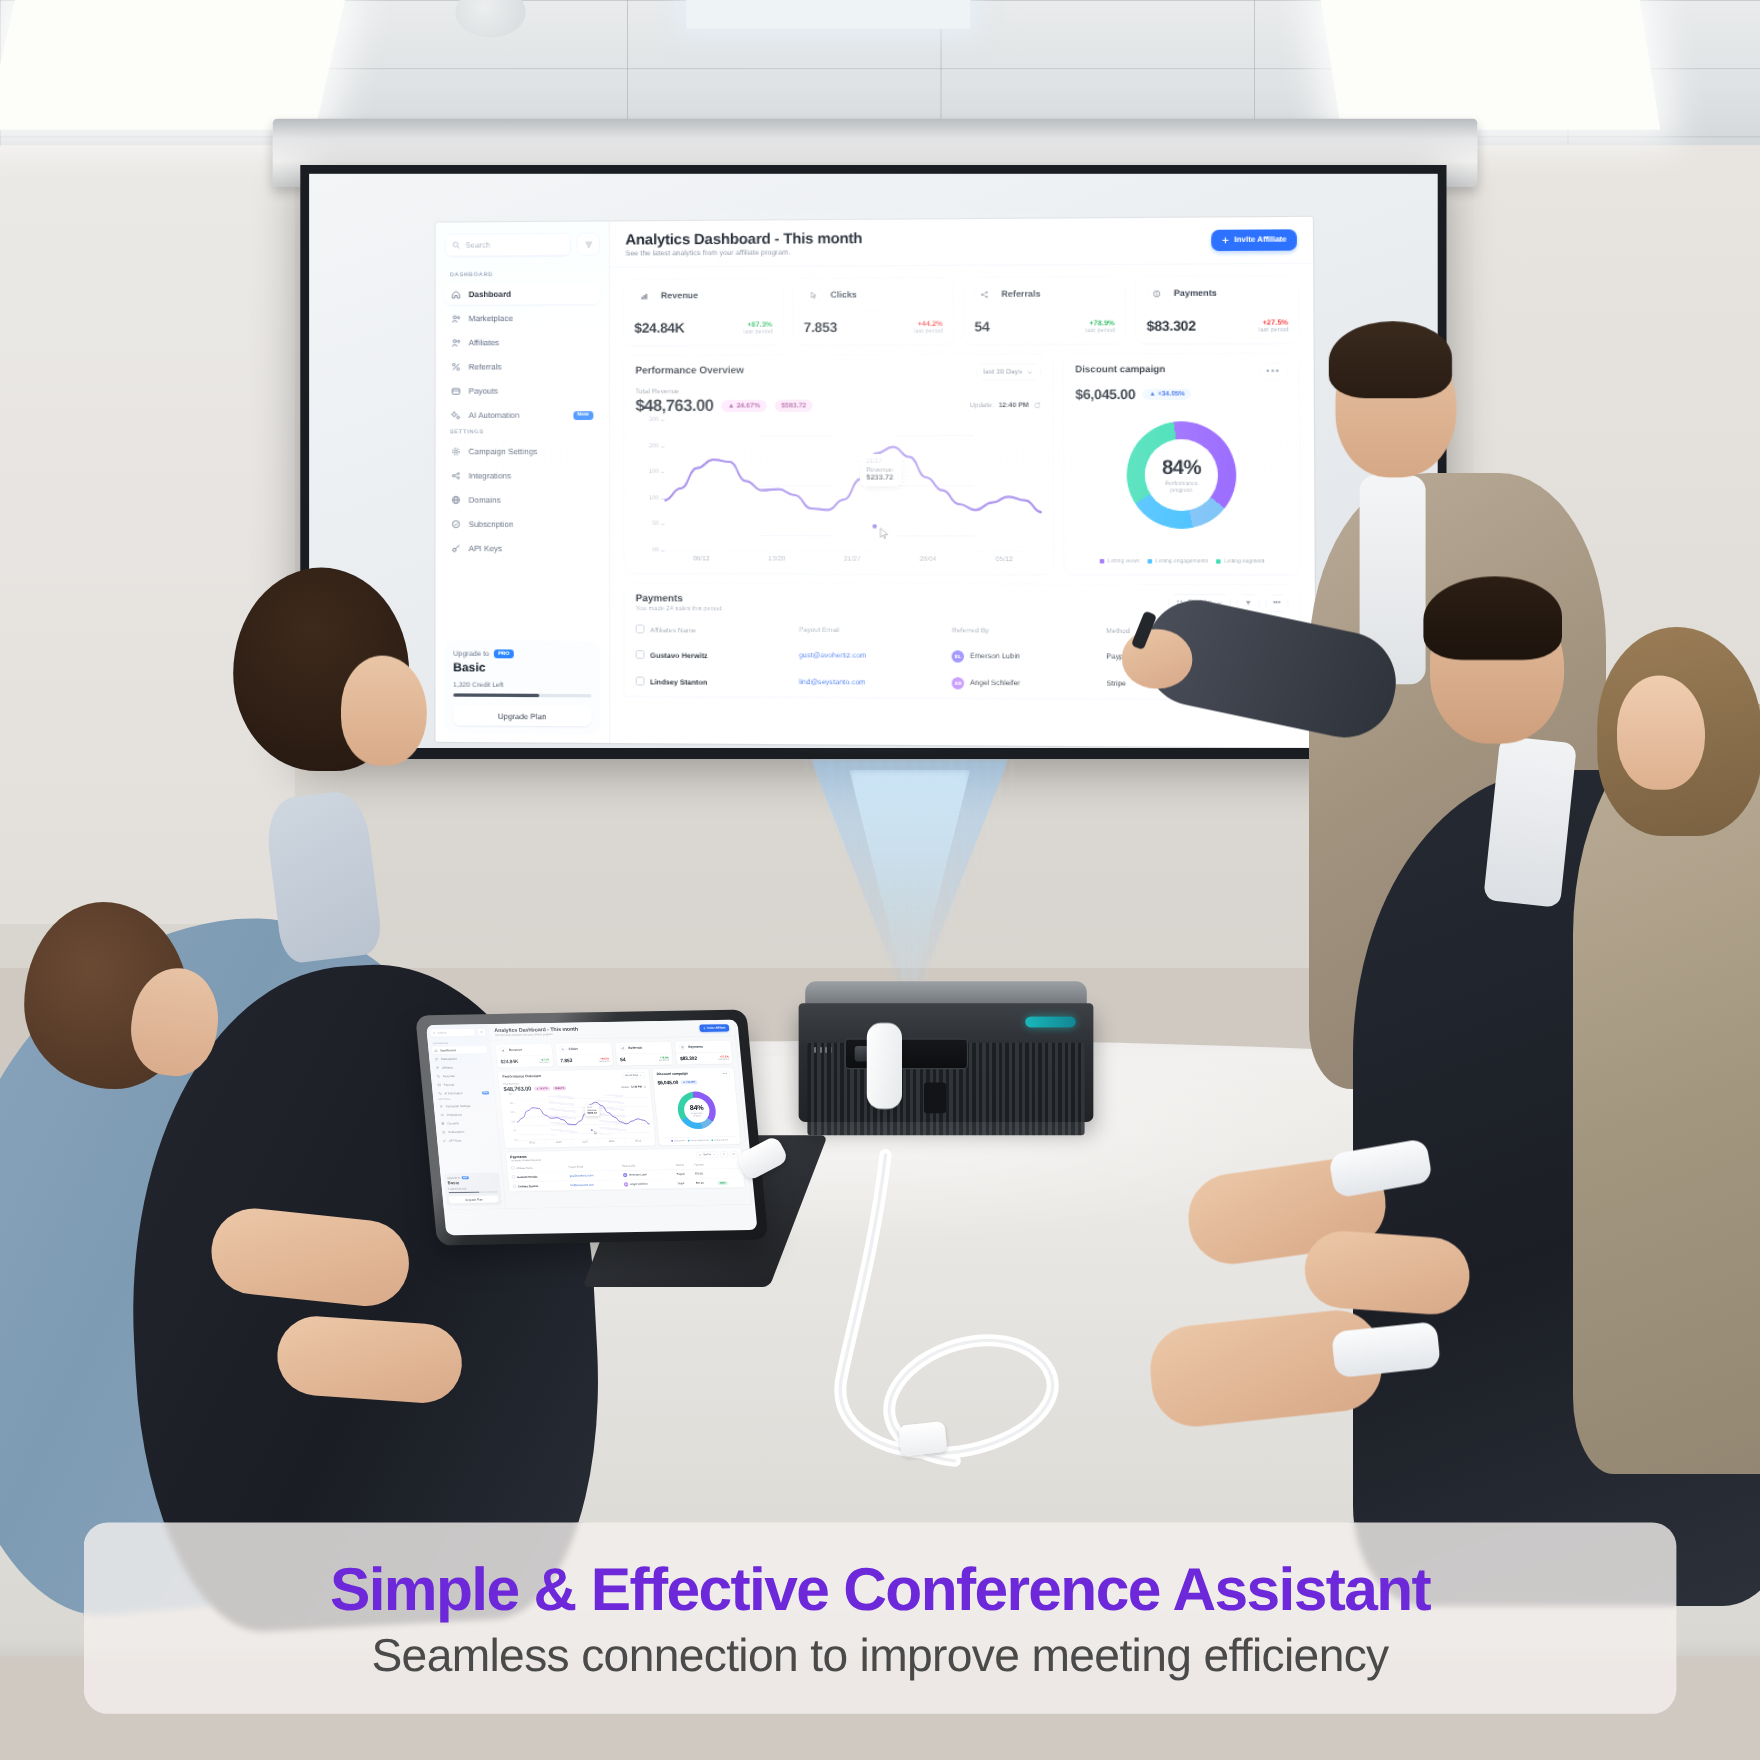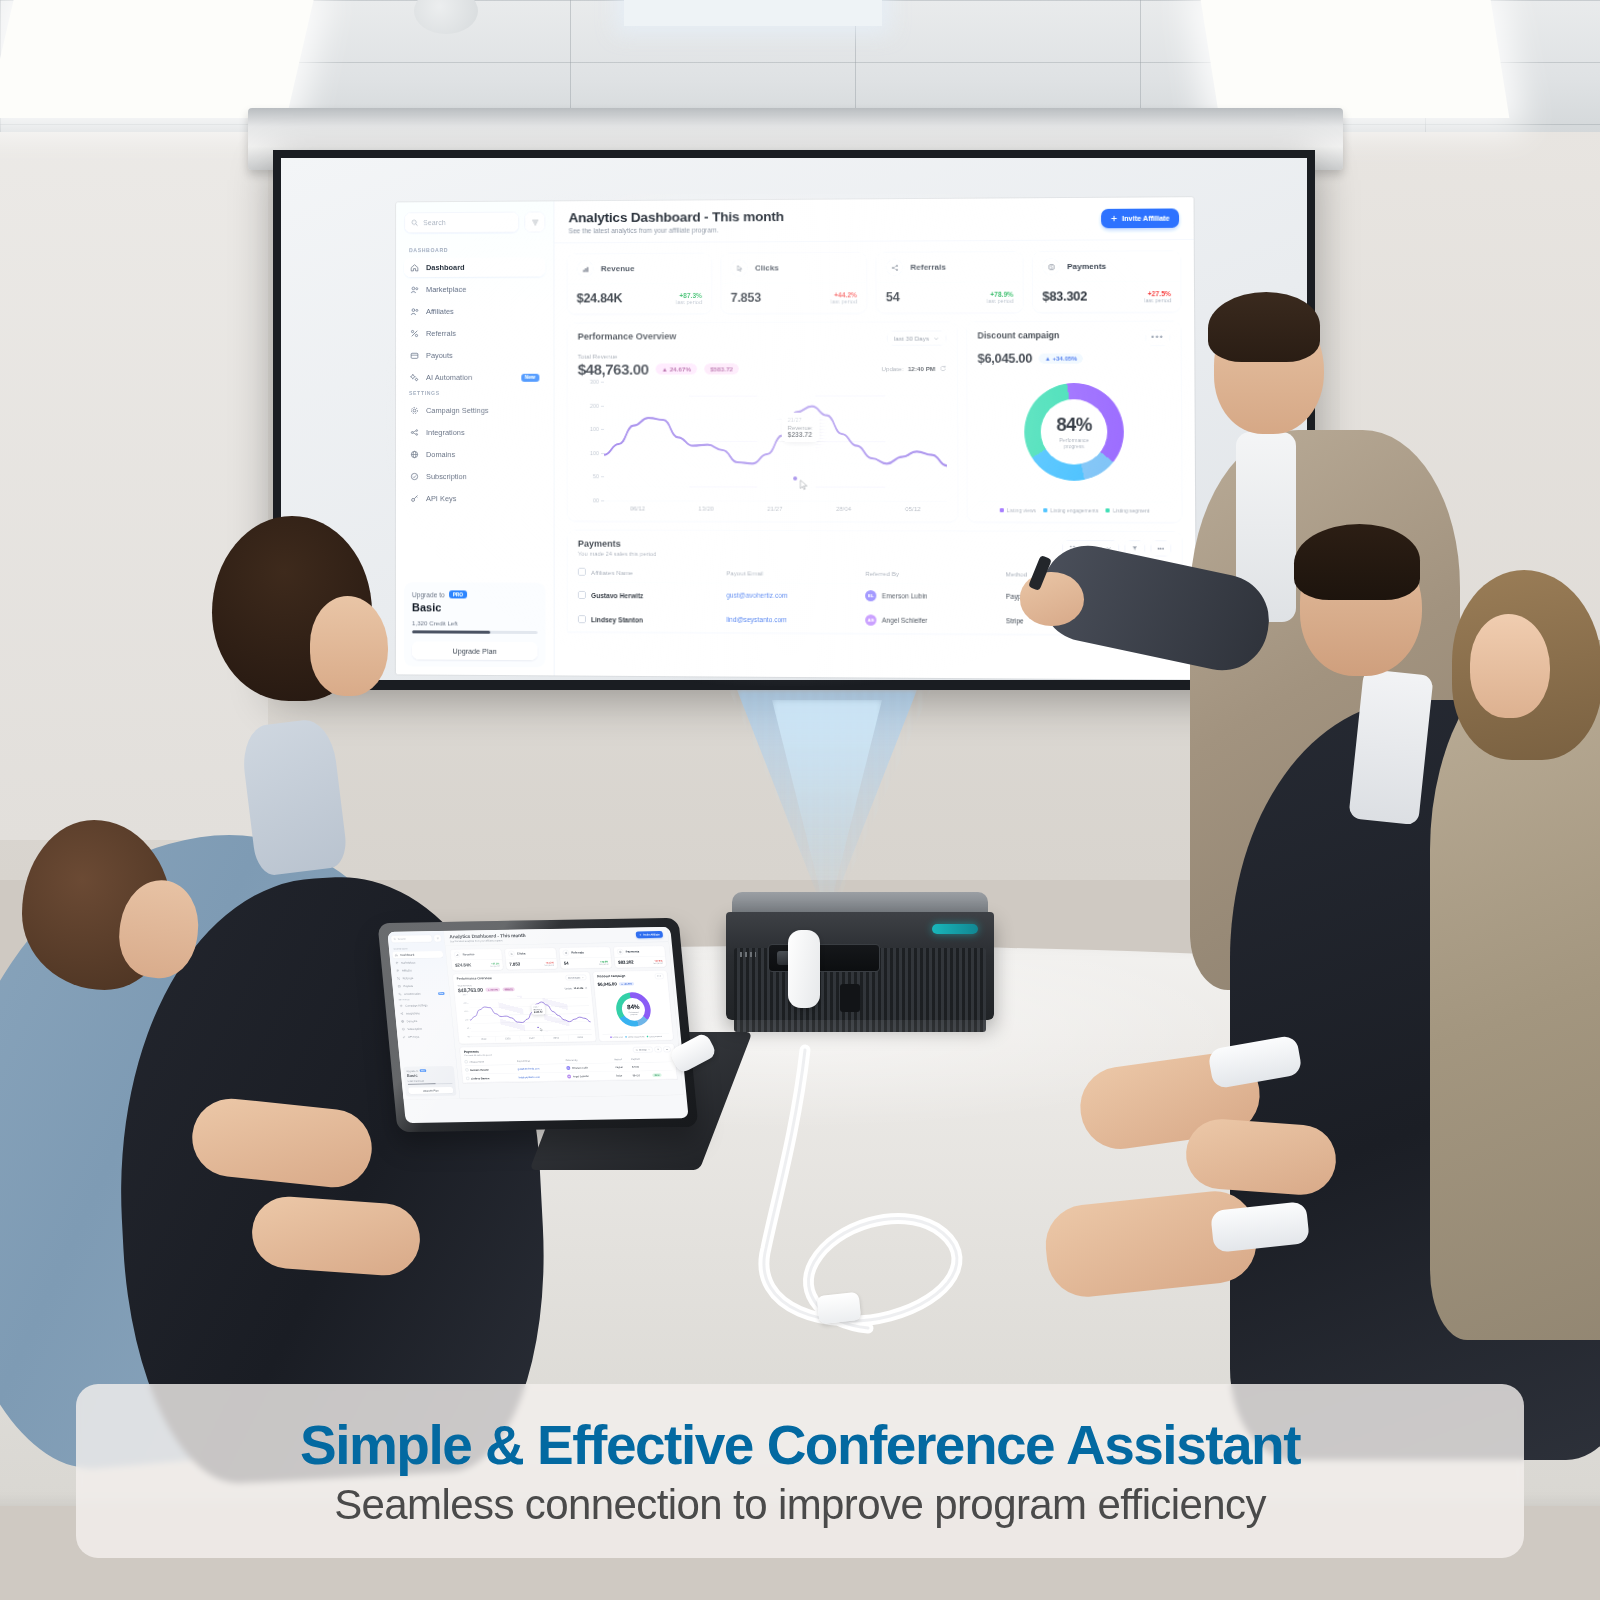--- a/index.html
+++ b/index.html
@@ -293,21 +293,21 @@
   .pj-led{position:absolute;right:16px;top:12px;width:46px;height:10px;border-radius:5px;
     background:linear-gradient(90deg,#16c5c9,#0e8f9c);opacity:.9;box-shadow:0 0 8px rgba(22,197,201,.6);}
   .pj-port{position:absolute;left:114px;bottom:8px;width:20px;height:28px;border-radius:3px;background:#121417;}
   .pj-dots{position:absolute;left:14px;top:40px;width:16px;height:5px;
     background:repeating-linear-gradient(90deg,#6d7277 0 2px,transparent 2px 5px);}
 
   
   .banner{position:absolute;left:76px;top:1384px;width:1448px;height:174px;z-index:20;
     background:rgba(244,240,238,.80);border-radius:22px;backdrop-filter:blur(3px);
     display:flex;flex-direction:column;align-items:center;justify-content:center;gap:4px;}
-  .bn-1{font-size:55px;font-weight:800;color:#0369a1;letter-spacing:-1.5px;
+  .bn-1{font-size:55px;font-weight:800;color:#6d28d9;letter-spacing:-1.5px;
     font-family:"Liberation Sans",sans-serif;}
   .bn-2{font-size:42px;color:#4a4a4a;letter-spacing:-.6px;font-family:"Liberation Sans",sans-serif;}
 </style>
 </head>
 <body>
 
 <div id="scene">
 
   <div class="wall"></div>
   <div class="wall-left"></div>
@@ -1194,15 +1194,15 @@
   <svg class="cablewrap" viewBox="0 0 480 380">
     <path d="M205 70 C 196 150, 176 220, 166 268 C 150 330, 230 352, 290 336 C 350 320, 380 276, 336 248 C 300 226, 236 244, 214 282 C 196 314, 224 344, 268 348" fill="none" stroke="#ffffff" stroke-width="11" stroke-linecap="round" opacity=".98"></path>
     <path d="M205 70 C 196 150, 176 220, 166 268 C 150 330, 230 352, 290 336 C 350 320, 380 276, 336 248 C 300 226, 236 244, 214 282 C 196 314, 224 344, 268 348" fill="none" stroke="#d9dcdf" stroke-width="3" stroke-linecap="round" opacity=".45"></path>
   </svg>
   <div class="plug"></div>
   <div class="plug2"></div>
   <div class="cabletie"></div>
 
   <div class="banner">
     <div class="bn-1">Simple &amp; Effective Conference Assistant</div>
-    <div class="bn-2">Seamless connection to improve program efficiency</div>
+    <div class="bn-2">Seamless connection to improve meeting efficiency</div>
   </div>
 </div>
 
 </body></html>

